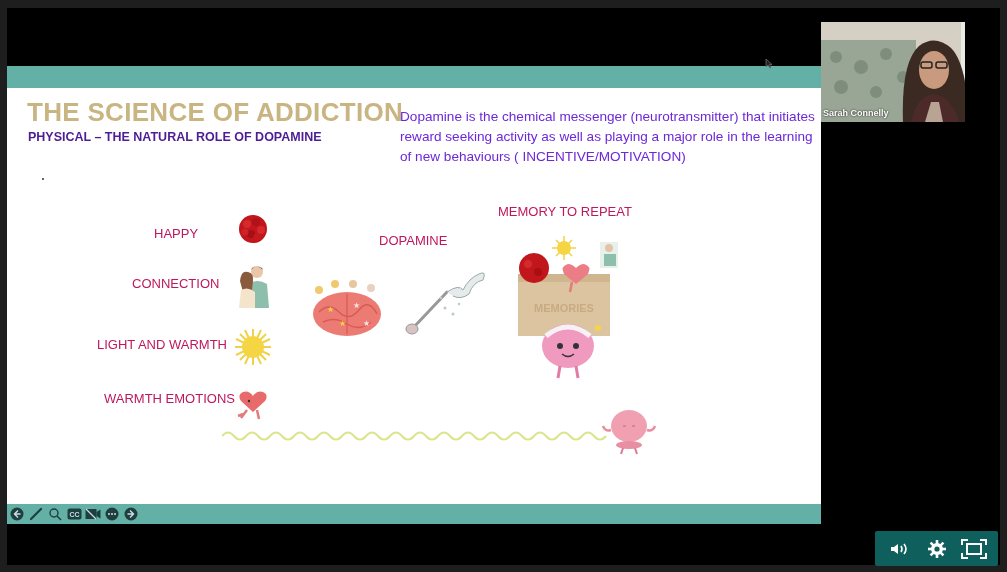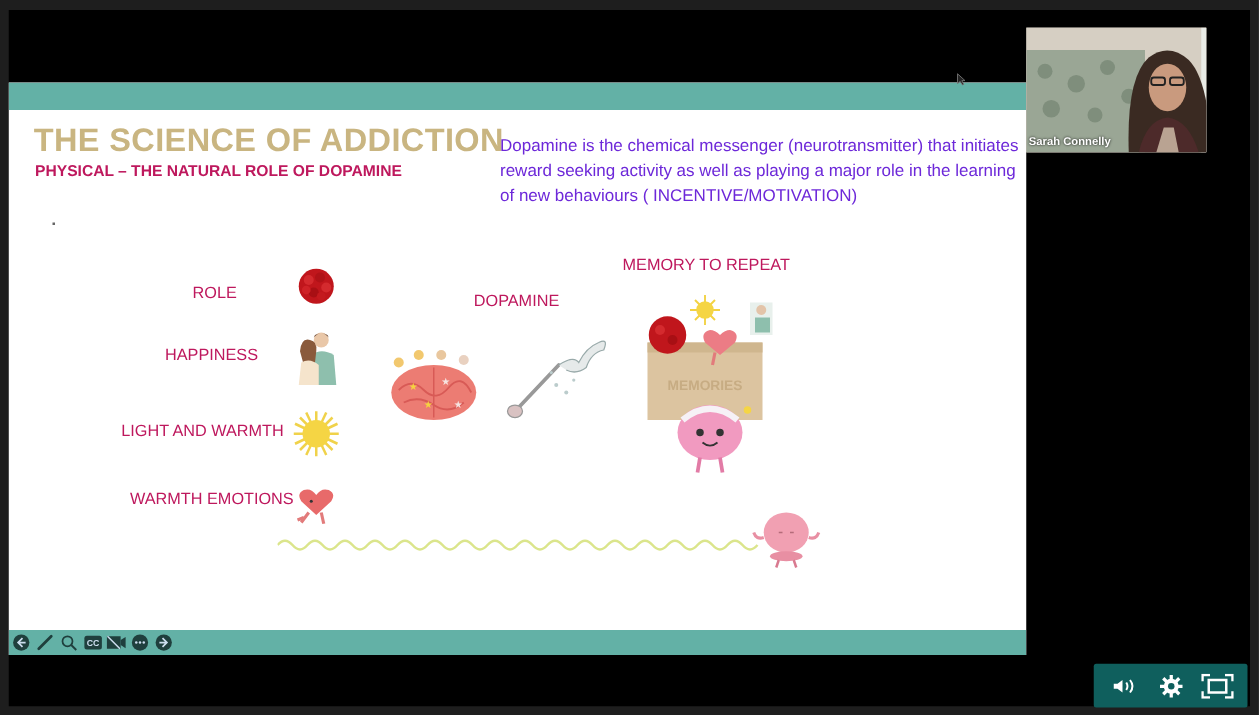--- a/index.html
+++ b/index.html
@@ -3,21 +3,21 @@
 <meta charset="utf-8">
 <style>
   * { box-sizing: border-box; margin: 0; padding: 0; }
   html, body { width: 1007px; height: 572px; overflow: hidden; background: #1e1e1e; }
   body { position: relative; font-family: "Liberation Sans", sans-serif; }
   .video-area { position: absolute; left: 7px; top: 8px; width: 993px; height: 557px; background: #000; }
   .slide { position: absolute; left: 7px; top: 66px; width: 814px; height: 458px; background: #ffffff; overflow: hidden; }
   .slide-topbar { position: absolute; left: 0; top: 0; width: 100%; height: 22px; background: #63b1a6; }
   .slide-bottombar { position: absolute; left: 0; bottom: 0; width: 100%; height: 20px; background: #63b1a6; display: flex; align-items: center; padding-left: 2px; gap: 3px; }
   .title { position: absolute; left: 20px; top: 31px; font-size: 26px; font-weight: bold; color: #c9b581; letter-spacing: 0.3px; white-space: nowrap; }
-  .subtitle { position: absolute; left: 21px; top: 64px; font-size: 12.5px; font-weight: bold; color: #be185d; white-space: nowrap; }
+  .subtitle { position: absolute; left: 21px; top: 64px; font-size: 12.5px; font-weight: bold; color: #4c1d95; white-space: nowrap; }
   .desc { position: absolute; left: 393px; top: 41px; width: 420px; font-size: 13.6px; line-height: 20px; color: #6d28d9; }
   .dot { position: absolute; left: 35px; top: 112px; width: 2px; height: 2px; background: #666; }
   .lbl { position: absolute; font-size: 13px; color: #be185d; white-space: nowrap; text-align: center; }
   .illus { position: absolute; }
   .wave { position: absolute; left: 215px; top: 364px; }
   .ctrl-icon { width: 16px; height: 16px; display: flex; align-items: center; justify-content: center; }
   .presenter { position: absolute; left: 821px; top: 22px; width: 144px; height: 100px; background: #cfc9bd; overflow: hidden; }
   .presenter-name { position: absolute; left: 2px; bottom: 4px; font-size: 9px; color: #fff; font-weight: bold; text-shadow: 0 0 2px #000; }
   .player-controls { position: absolute; left: 875px; top: 531px; width: 123px; height: 35px; background: #0f5f5d; border-radius: 2px; display: flex; align-items: center; justify-content: space-around; padding: 0 6px; }
   .player-controls .pbtn { width: 26px; height: 26px; display: flex; align-items: center; justify-content: center; }
@@ -28,22 +28,22 @@
 <div class="video-area"></div>
 
 <div class="slide">
   <div class="slide-topbar"></div>
 
   <div class="title">THE SCIENCE OF ADDICTION</div>
   <div class="subtitle">PHYSICAL – THE NATURAL ROLE OF DOPAMINE</div>
   <div class="desc">Dopamine is the chemical messenger (neurotransmitter) that initiates reward seeking activity as well as playing a major role in the learning of new behaviours ( INCENTIVE/MOTIVATION)</div>
   <div class="dot"></div>
 
-  <div class="lbl" style="left:147px;top:160px;">ROLE</div>
-  <div class="lbl" style="left:125px;top:210px;">HAPPINESS</div>
+  <div class="lbl" style="left:147px;top:160px;">HAPPY</div>
+  <div class="lbl" style="left:125px;top:210px;">CONNECTION</div>
   <div class="lbl" style="left:90px;top:271px;">LIGHT AND WARMTH</div>
   <div class="lbl" style="left:97px;top:325px;">WARMTH EMOTIONS</div>
 
   <svg class="illus" style="left:229px;top:147px;" width="34" height="32" viewBox="0 0 34 32">
     <circle cx="17" cy="16" r="14" fill="#c0161c"></circle>
     <circle cx="11" cy="11" r="4" fill="#d42a2e"></circle>
       <circle cx="20" cy="9" r="4" fill="#b01217"></circle>
     <circle cx="25" cy="17" r="4" fill="#d42a2e"></circle>
       <circle cx="15" cy="21" r="4" fill="#a80f14"></circle>
     <circle cx="9" cy="19" r="3.5" fill="#cf2227"></circle>

